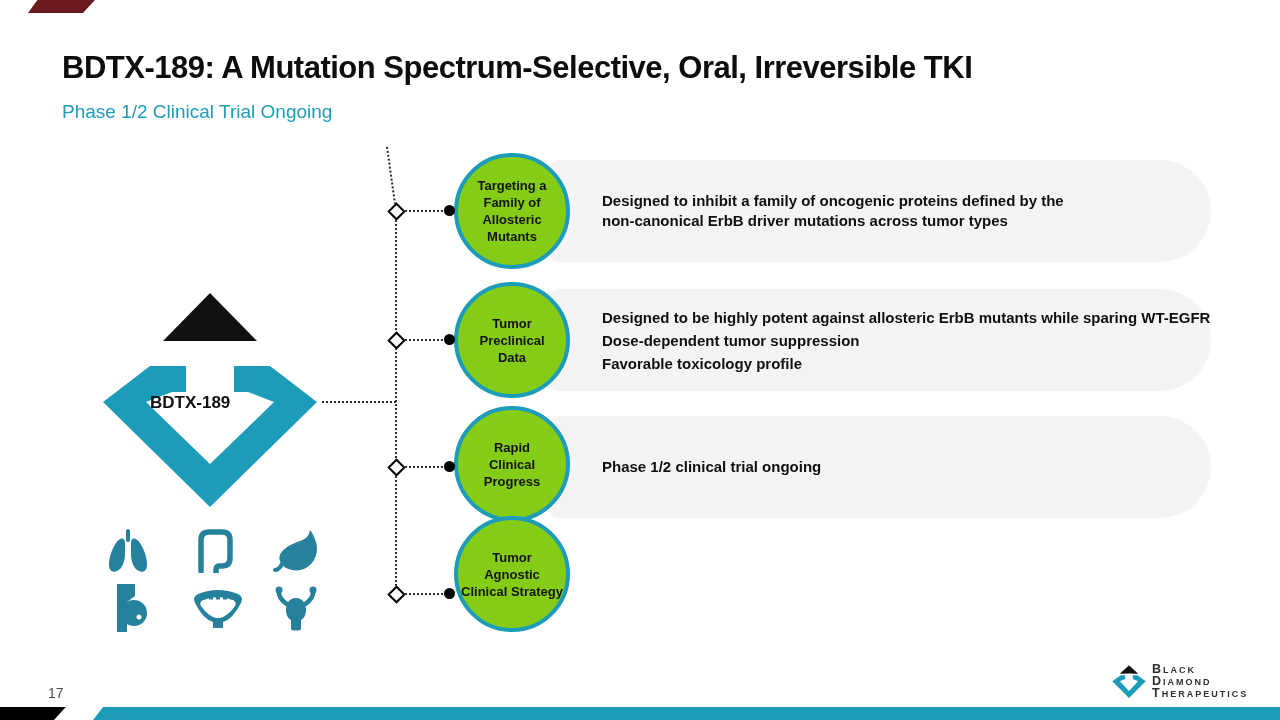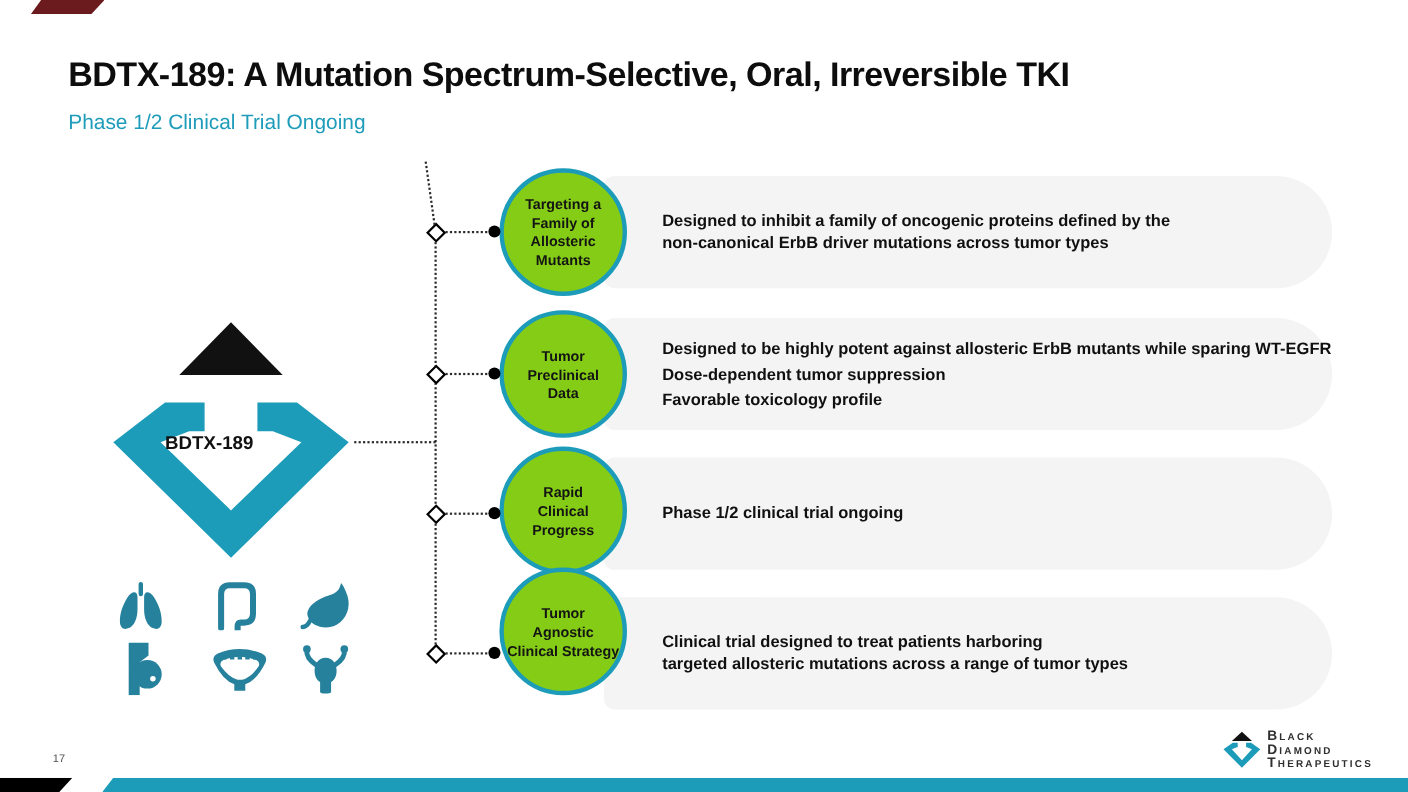--- a/index.html
+++ b/index.html
@@ -40,21 +40,21 @@
 
   
   .bdgfx{position:absolute;left:81px;top:283px;}
   .bdlabel{position:absolute;left:150px;top:393px;width:122px;
            font-size:17px;font-weight:bold;color:#111;z-index:2;}
 
   
   .organ{position:absolute;}
 
   
-  .pagenum{position:absolute;left:48px;top:685px;font-size:10px;color:#4d4d4d;}
+  .pagenum{position:absolute;left:48px;top:685px;font-size:14px;color:#4d4d4d;}
   .blackbar{position:absolute;left:0;top:707px;width:70px;height:13px;background:#000;
             clip-path:polygon(0 0,94% 0,77% 100%,0 100%);}
   .tealbar{position:absolute;left:93px;top:707px;width:1187px;height:13px;background:#1d9cba;
            clip-path:polygon(10px 0,100% 0,100% 100%,0 100%);}
 
   
   .logo-icon{position:absolute;left:1110px;top:663px;}
   .logo-text{position:absolute;left:1152px;top:663px;color:#2f2f2f;font-weight:700;
              font-variant:small-caps;letter-spacing:2px;font-size:12.5px;line-height:12px;}
 </style>
@@ -116,24 +116,20 @@
   </div>
   <div class="circle" style="top:406px;">
     <span>Rapid</span>
     <span>Clinical</span>
     <span>Progress</span>
   </div>
 
   <div class="cdiamond" style="left:390px;top:588px;"></div>
   <div class="hdots" style="left:401px;top:593px;"></div>
   <div class="cdot" style="left:444px;top:588px;"></div>
-  <div class="pill" style="top:543px;">
-    <div>Clinical trial designed to treat patients harboring</div>
-    <div>targeted allosteric mutations across a range of tumor types</div>
-  </div>
   <div class="circle" style="top:516px;">
     <span>Tumor</span>
     <span>Agnostic</span>
     <span>Clinical Strategy</span>
   </div>
 
   <svg class="organ" style="left:104px;top:527px;" width="48" height="48" viewBox="0 0 48 48">
     <g fill="#26819d">
       <rect x="22" y="2" width="4" height="13" rx="2"></rect>
       <path d="M21,16 C21,10 16,10 12,16 C7,24 5,31 5,38 C5,44 9,46 13,44 C18,42 21,35 21,27 Z"></path>

